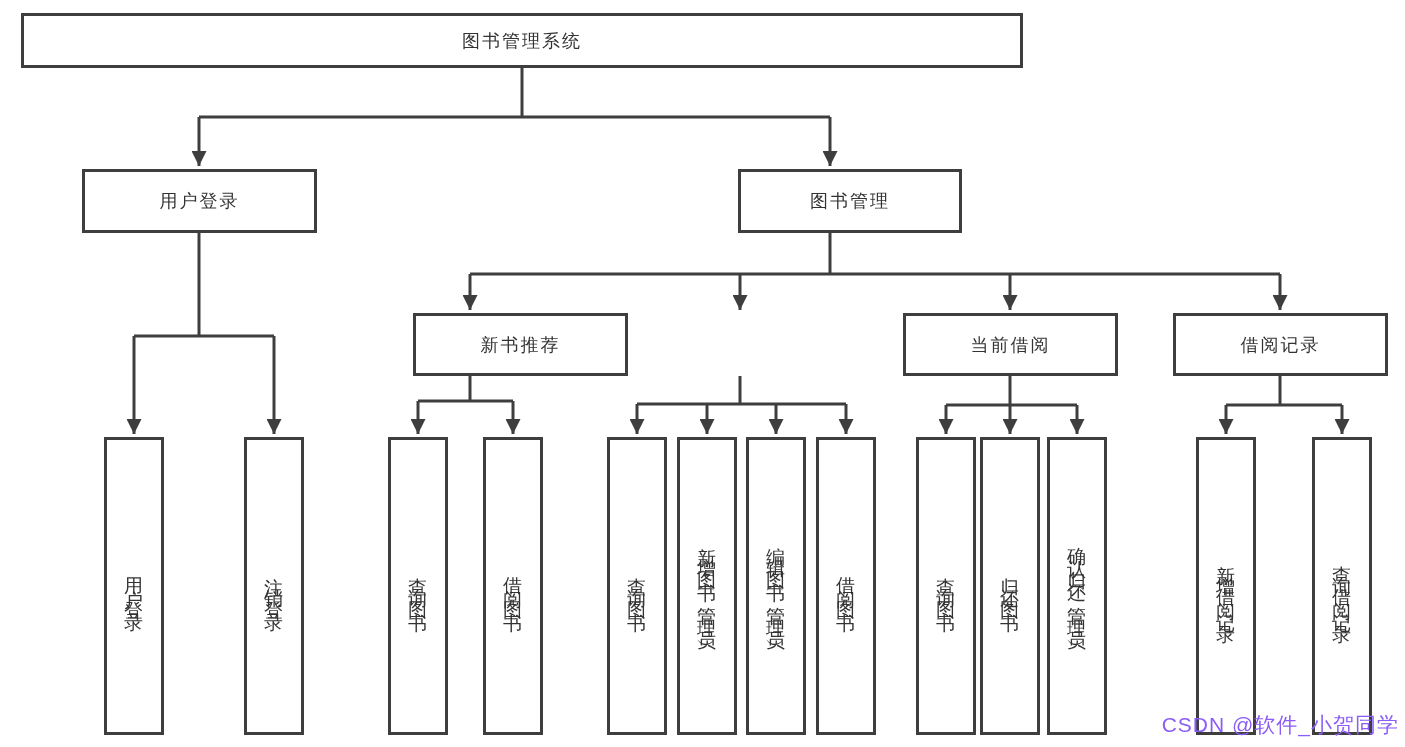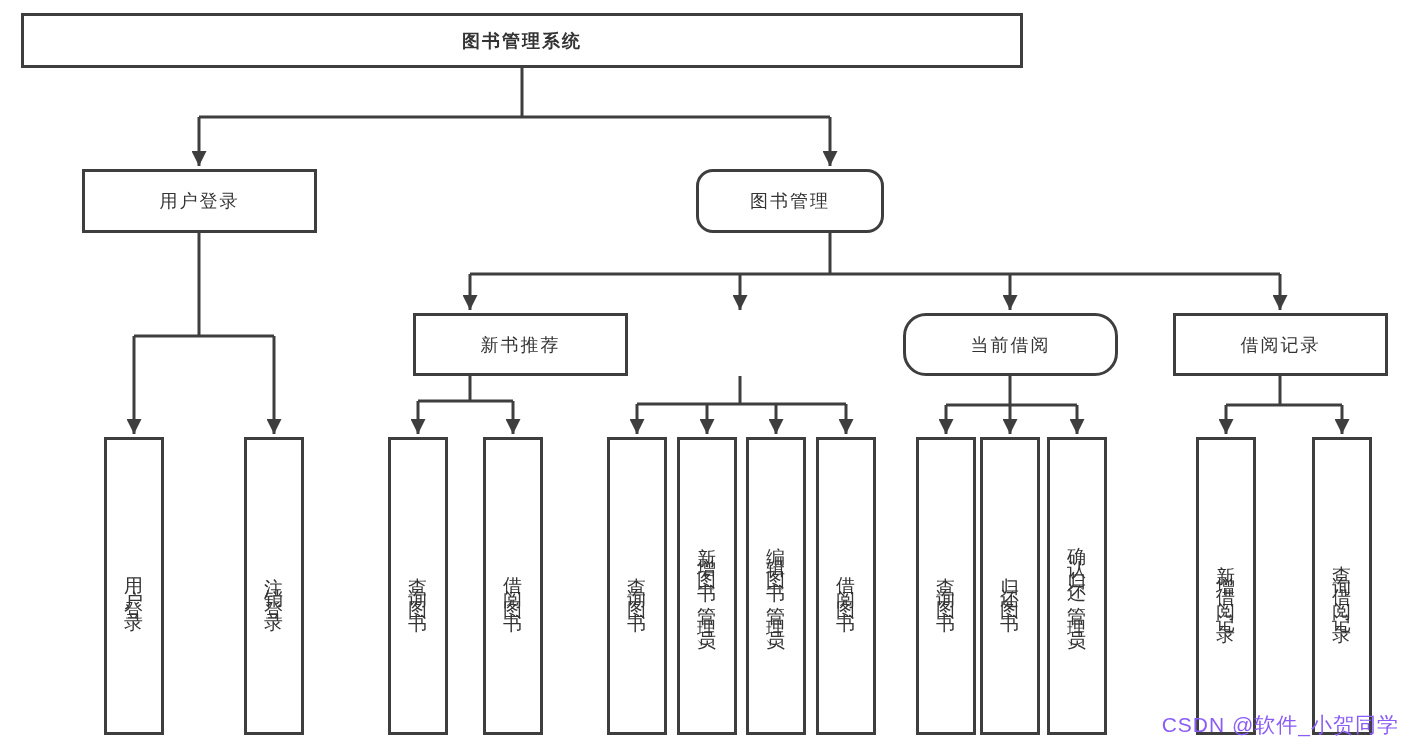--- a/index.html
+++ b/index.html
@@ -94,35 +94,35 @@
       <path d="M1010 405 V434" marker-end="url(#arrow)"></path>
       <path d="M1077 405 V434" marker-end="url(#arrow)"></path>
 
       <path d="M1280 376 V405"></path>
       <path d="M1226 405 H1342"></path>
       <path d="M1226 405 V434" marker-end="url(#arrow)"></path>
       <path d="M1342 405 V434" marker-end="url(#arrow)"></path>
     </g>
   </svg>
 
-  <div class="node" style="left:21px;top:13px;width:1002px;height:55px;font-weight:bold;">
+  <div class="node" style="left:21px;top:13px;width:1002px;height:55px;">
     <span class="hlabel">图书管理系统</span>
   </div>
 
   <div class="node" style="left:82px;top:169px;width:235px;height:64px;">
     <span class="hlabel">用户登录</span>
   </div>
-  <div class="node" style="left:696px;top:169px;width:188px;height:64px;border-radius:17px;">
+  <div class="node" style="left:738px;top:169px;width:224px;height:64px;">
     <span class="hlabel">图书管理</span>
   </div>
 
   <div class="node" style="left:373px;top:313px;width:215px;height:63px;margin-left:40px;">
     <span class="hlabel">新书推荐</span>
   </div>
-  <div class="node" style="left:903px;top:313px;width:215px;height:63px;border-radius:23px;">
+  <div class="node" style="left:903px;top:313px;width:215px;height:63px;">
     <span class="hlabel">当前借阅</span>
   </div>
   <div class="node" style="left:1173px;top:313px;width:215px;height:63px;">
     <span class="hlabel">借阅记录</span>
   </div>
 
   <div class="node" style="left:104px;top:437px;width:60px;height:298px;">
     <span class="vlabel">用户登录</span>
   </div>
   <div class="node" style="left:244px;top:437px;width:60px;height:298px;">

